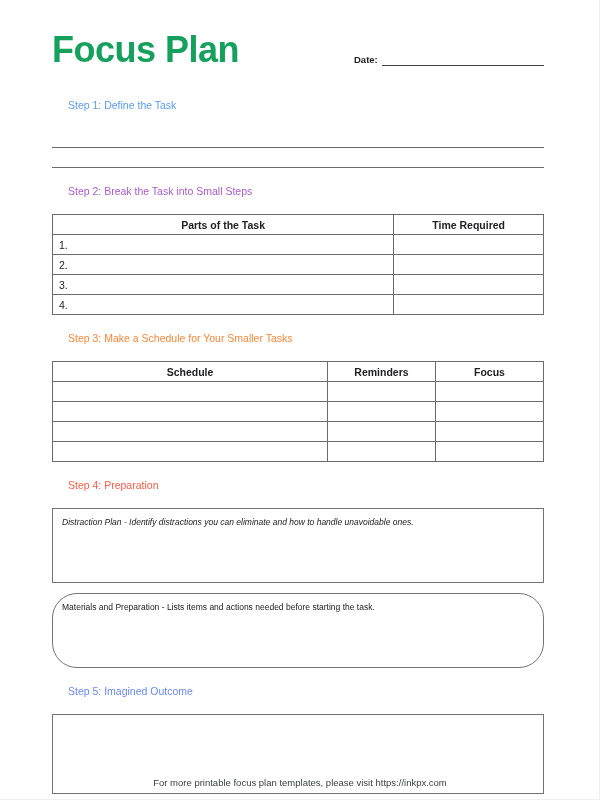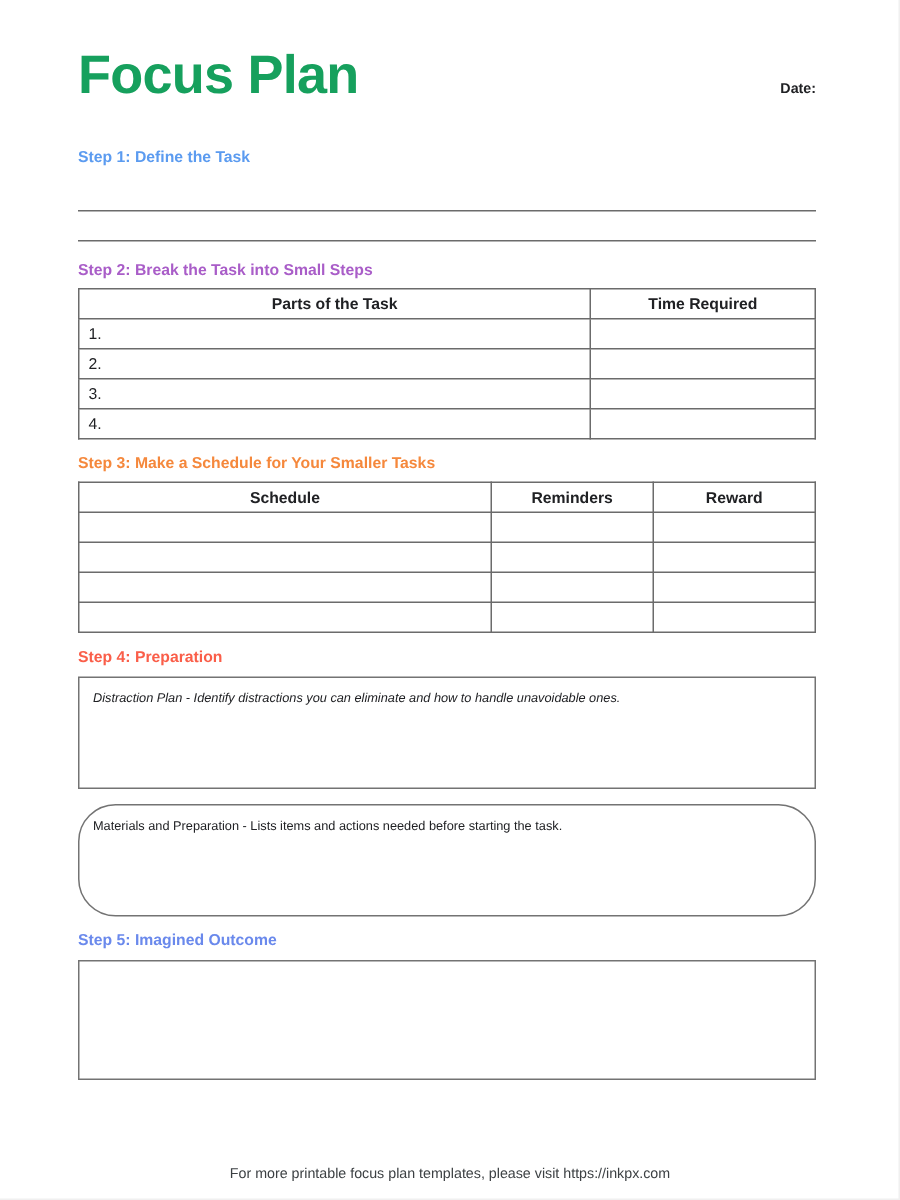--- a/index.html
+++ b/index.html
@@ -58,42 +58,41 @@
     margin: 0;
     display: inline-block;
   }
   .date-group {
     position: absolute;
     right: 0;
     top: 54px;
     display: flex;
     align-items: flex-end;
     width: 190px;
-    flex-direction: column;
   }
   .date-label {
     font-size: 9.5px;
     font-weight: bold;
     color: #202124;
     white-space: nowrap;
     padding-bottom: 1px;
   }
   .date-line {
     flex: 1;
     border-bottom: 1.2px solid #3c4043;
     margin-left: 4px;
     height: 11px;
   }
 
   
   .step-heading {
     font-size: 10.5px;
     line-height: 14px;
-    margin: 0;
-    font-weight: bold;
+    margin: 16px;
+    font-weight: normal;
     white-space: nowrap;
   }
   .step1 { color: #5b9bf0; }
   .step2 { color: #a95dc8; }
   .step3 { color: #f5883c; }
   .step4 { color: #fa5e49; }
   .step5 { color: #6a89ec; }
 
   
   .s1-block { margin-top: 9px; }
@@ -219,21 +218,21 @@
       <table class="sheet-table">
         <colgroup>
             <col style="width:56%">
             <col style="width:22%">
             <col style="width:22%">
           </colgroup>
         <thead>
           <tr>
             <th>Schedule</th>
             <th>Reminders</th>
-            <th>Reward</th>
+            <th>Focus</th>
           </tr>
         </thead>
         <tbody>
           <tr>
             <td></td>
             <td></td>
             <td></td>
           </tr>
           <tr>
             <td></td>

